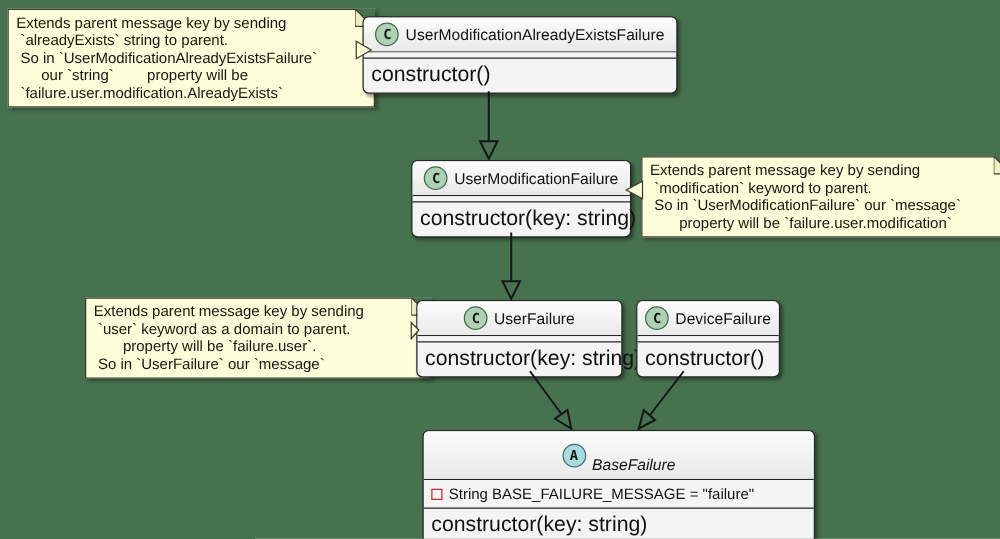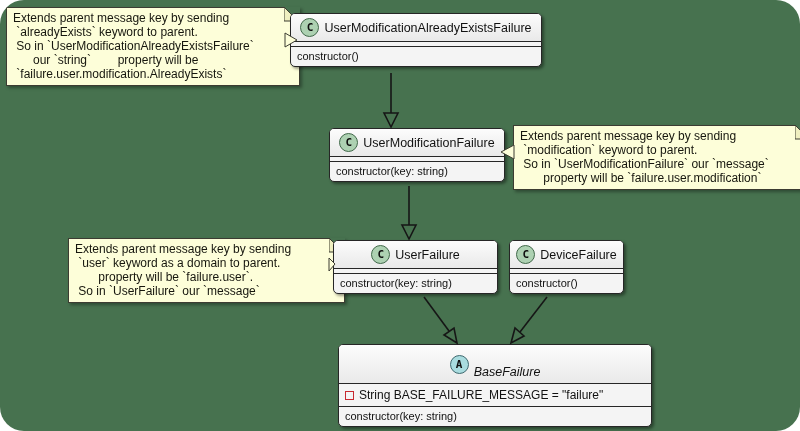--- a/index.html
+++ b/index.html
@@ -1,20 +1,19 @@
 <!DOCTYPE html>
 <html><head>
 <meta charset="utf-8">
 <style>
   html,body { margin:0; padding:0; }
   #canvas {
     position:relative; width:800px; height:431px;
     background:#47724F; overflow:hidden;
     font-family:"Liberation Sans", sans-serif;
-    border-radius:24px;
   }
   
   .note {
     position:absolute; z-index:2;
     background:#FDFED9; border:1px solid #3c3c32;
     box-shadow:2px 2px 3px rgba(0,0,0,0.35);
     padding:3px 6px 4px 6px;
     font-size:12px; line-height:14px; color:#16160e;
   }
   .note .nline { white-space:pre; }
@@ -37,21 +36,21 @@
     font:bold 11px "DejaVu Sans Mono", monospace; color:#101010;
   }
   .badge.abstract { background:#A9DCDF; border-color:#3f6a70; }
   .cls-name { font-size:12.5px; white-space:nowrap; }
   .cls-name.it { font-style:italic;margin-top:16px; }
   .cls-empty { height:4px; border-bottom:1px solid #262626; }
   .cls-fields { padding:3px 6px; border-bottom:1px solid #262626; font-size:12px; }
   .field-row { display:flex; align-items:center; gap:5px; white-space:nowrap; line-height:16px; }
   .vis-private { width:7px; height:7px; border:1.5px solid #C82930; flex:0 0 7px; }
   .vis-public  { width:7px; height:7px; border:1.5px solid #1E8449; border-radius:50%; flex:0 0 7px; }
-  .cls-methods { padding:3px 6px 4px 6px; font-size:11px; white-space:nowrap; }
+  .cls-methods { padding:3px 6px 4px 6px; font-size:17px; white-space:nowrap; }
   
   #cls-umaef { left:290px; top:13px;  width:250px; }
   #cls-umf   { left:329px; top:128px; width:174px; }
   #cls-uf    { left:333px; top:240px; width:163px; }
   #cls-df    { left:509px; top:240px; width:113px; }
   #cls-base  { left:338px; top:344px; width:312px; }
   #note-already-exists { left:6px;   top:7px;   width:280px; }
   #note-modification   { left:513px; top:125px; width:284px; }
   #note-user           { left:68px;  top:238px; width:263px; }
   
@@ -66,21 +65,21 @@
 <body>
 
 <div id="canvas">
 
   <div class="note" id="note-already-exists">
     <svg class="fold" viewBox="0 0 16 16">
       <path class="fold-cut" d="M0,0 L16,0 L16,16 Z"></path>
       <path class="fold-flap" d="M0,0 L14,14 L0,14 Z"></path>
     </svg>
     <div class="nline">Extends parent message key by sending</div>
-    <div class="nline"> `alreadyExists` keyword to parent.</div>
+    <div class="nline"> `alreadyExists` string to parent.</div>
     <div class="nline"> So in `UserModificationAlreadyExistsFailure`</div>
     <div class="nline">      our `string`        property will be</div>
     <div class="nline"> `failure.user.modification.AlreadyExists`</div>
   </div>
 
   <div class="note" id="note-modification">
     <svg class="fold" viewBox="0 0 16 16">
       <path class="fold-cut" d="M0,0 L16,0 L16,16 Z"></path>
       <path class="fold-flap" d="M0,0 L14,14 L0,14 Z"></path>
     </svg>

